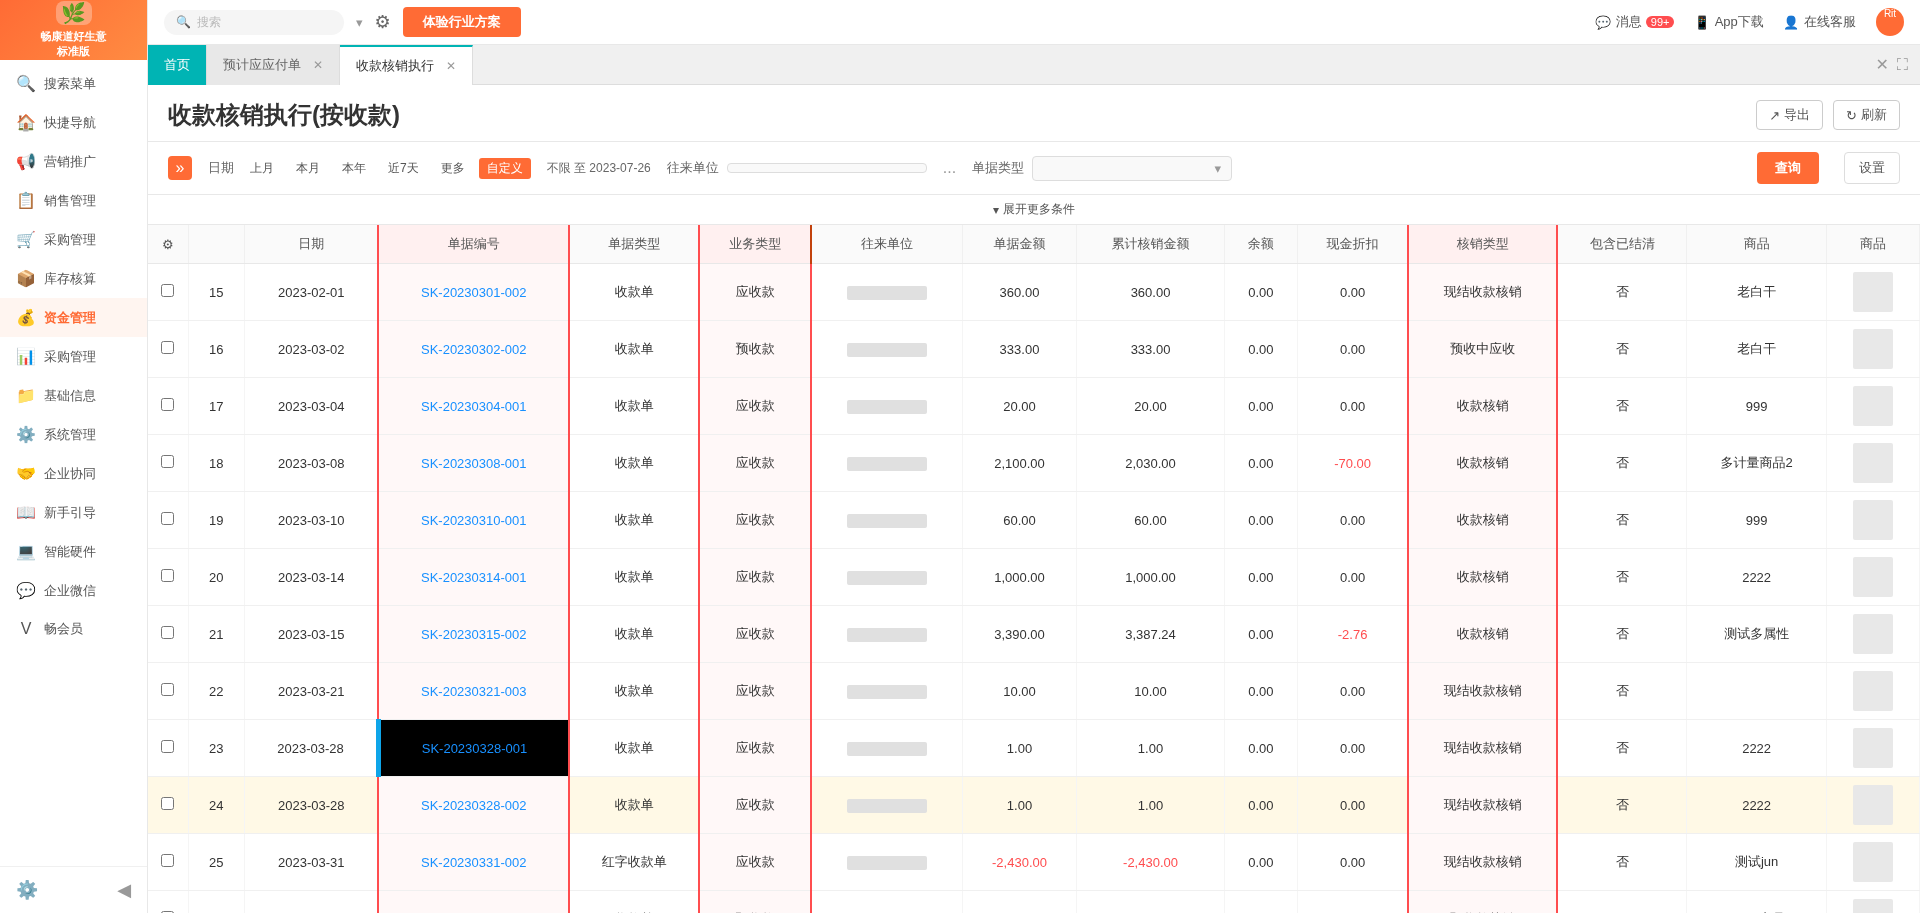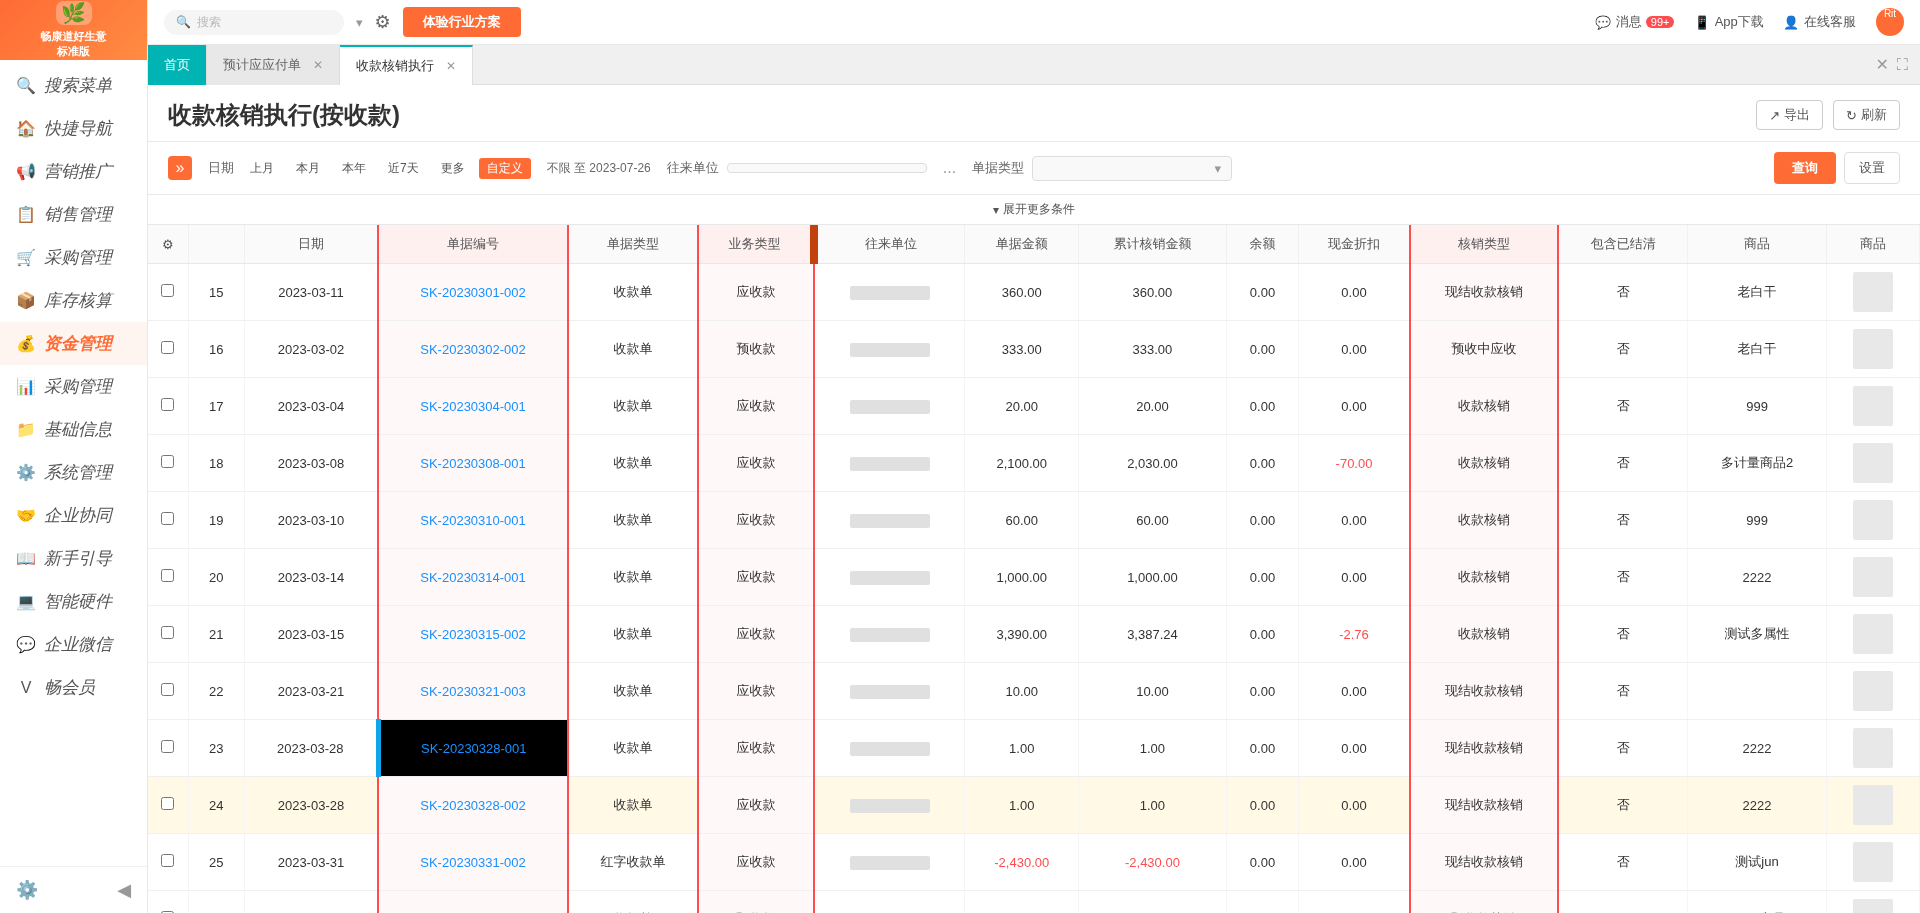--- a/index.html
+++ b/index.html
@@ -24,21 +24,21 @@
       font-size: 20px;
     }
     .sidebar-menu { flex: 1; overflow-y: auto; padding: 4px 0; }
     .sidebar-item {
       display: flex; align-items: center; gap: 8px;
       padding: 10px 16px; cursor: pointer; color: #555;
       transition: all 0.2s;
     }
     .sidebar-item.active { background: #fff5f0; color: #ff6b35; font-weight: bold; }
     .sidebar-item .si-icon { font-size: 16px; width: 20px; text-align: center; }
-    .sidebar-item .si-label { font-size: 17px; font-style: italic; }
+    .sidebar-item .si-label { font-size: 13px; }
     .sidebar-bottom {
       padding: 12px 16px; border-top: 1px solid #f0f0f0;
       display: flex; justify-content: space-between; align-items: center;
     }
 
     
     .topbar {
       position: fixed; left: 148px; top: 0; right: 0; height: 45px;
       background: #fff; border-bottom: 1px solid #e8e8e8;
       display: flex; align-items: center; padding: 0 16px; gap: 12px;
@@ -346,59 +346,59 @@
       </div>
     </div>
     <span class="filter-dots">...</span>
     <div class="filter-group">
       <span class="filter-label">单据类型</span>
       <div class="filter-select" style="min-width:200px; background:#f9f9f9;">
         <span></span>
         <span style="color:#999;">▾</span>
       </div>
     </div>
-    <div style="margin-left: auto; display:flex; gap:8px;">
+    <div style="margin-left: auto; display:flex; gap:25px;">
       <button class="btn-query">查询</button>
       <button class="btn-settings-filter">设置</button>
     </div>
   </div>
 
   <div class="expand-more">
     <span>▾</span>
     <span>展开更多条件</span>
   </div>
 
   <div class="table-container">
     <table>
       <thead>
         <tr>
           <th class="col-settings">⚙</th>
           <th></th>
           <th>日期</th>
           <th style="border-left: 2px solid #ff4d4f; border-right: 2px solid #ff4d4f; background: #fff0f0;">单据编号</th>
           <th>单据类型</th>
-          <th style="border-left: 2px solid #ff4d4f; border-right: 8px solid #c2410c; background: #fff0f0;">业务类型</th>
+          <th style="border-left: 2px solid #ff4d4f; border-right: 2px solid #c2410c; background: #fff0f0;">业务类型</th>
           <th>往来单位</th>
           <th>单据金额</th>
           <th>累计核销金额</th>
           <th>余额</th>
           <th>现金折扣</th>
           <th style="border-left: 2px solid #ff4d4f; border-right: 2px solid #ff4d4f; background: #fff0f0;">核销类型</th>
           <th>包含已结清</th>
           <th>商品</th>
           <th>商品</th>
         </tr>
       </thead>
       <tbody id="table-body">
       <tr>
       <td style="width:40px;">
         <input type="checkbox" style="">
       </td>
       <td>15</td>
-      <td>2023-03-11</td>
+      <td>2023-02-01</td>
       <td style="border-left: 2px solid #ff4d4f; border-right: 2px solid #ff4d4f; background: #fff8f8;">
         <a class="link-cell">SK-20230301-002</a>
       </td>
       <td>收款单</td>
       <td style="border-left: 2px solid #ff4d4f; border-right: 2px solid #ff4d4f; background: #fff8f8;">应收款</td>
       <td>
         <span style="display:inline-block; width:80px; height:14px; background:#e0e0e0; border-radius:2px; vertical-align:middle;"></span>
       </td>
       <td class="">360.00</td>
       <td class="">360.00</td>

